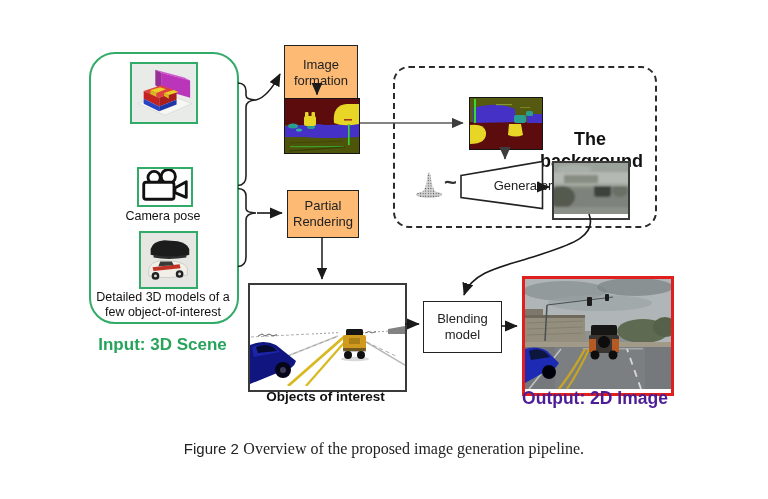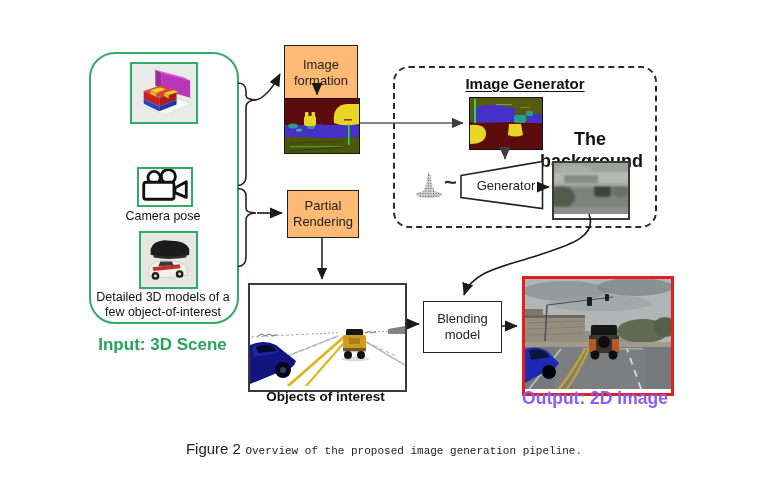--- a/index.html
+++ b/index.html
@@ -26,28 +26,28 @@
   .bg-scene-label{font-size:18px;font-weight:bold;line-height:1.2;color:#111;}
   .tilde{font-size:22px;color:#333;font-weight:bold;}
 
   .img-frame{border:1.5px solid #151515;}
   .img-frame svg{display:block;}
   .scene-frame{border:2px solid #3a3a3a;}
   .objects-frame{border:2px solid #3a3a3a;background:#fff;}
   .output-frame{border:3px solid #e01f1f;}
 
   .objects-label{font-size:13.5px;font-weight:bold;color:#111;}
-  .output-label{font-size:17.5px;font-weight:bold;color:#8b5cf6;}
+  .output-label{font-size:17.5px;font-weight:bold;color:#4c1d95;}
 
   .trap-label{position:absolute;left:8px;top:0;right:0;bottom:0;display:flex;align-items:center;justify-content:center;
               font-size:13px;color:#222;}
 
   .caption{left:0;top:440px;width:768px;text-align:center;color:#222;}
   .caption .fig-label{font-family:"Liberation Sans",sans-serif;font-size:15px;}
-  .caption .fig-text{font-family:Liberation Mono, monospace;font-size:11px;}
+  .caption .fig-text{font-family:Liberation Serif, serif;font-size:16px;}
 
   .overlay{left:0;top:0;width:768px;height:499px;pointer-events:none;z-index:30;}
 </style>
 </head>
 <body>
 
 <div class="figure">
 
   <div class="abs green-panel"></div>
 
@@ -119,21 +119,20 @@
       <rect x="5" y="47" width="54" height="1.2" fill="#3a9e28"></rect>
       <path d="M4,52 L60,48" stroke="#2c3204" stroke-width="0.8" fill="none"></path>
       <path d="M4,44 L58,42" stroke="#3d4406" stroke-width="0.8" fill="none"></path>
     </svg>
   </div>
 
   <div class="abs node ml" style="left:287px;top:190px;width:70px;height:46px;">Partial
 Rendering</div>
 
   <div class="abs dashed-box"></div>
-  <div class="abs center ig-title" style="left:440px;top:75px;width:170px;">Image Generator</div>
 
   <div class="abs img-frame" style="left:469px;top:97px;">
     <svg width="72" height="51" viewBox="0 0 72 51">
       <rect x="0" y="0" width="72" height="51" fill="#565a10"></rect>
       <rect x="0" y="24" width="72" height="27" fill="#5c0c0c"></rect>
       <path d="M3,10 Q28,3 45,11 L46,24 L3,25 Z" fill="#4531c6"></path>
       <rect x="57" y="16" width="15" height="9" fill="#4531c6"></rect>
       <rect x="44" y="17" width="12" height="8" rx="2" fill="#2a9d8f"></rect>
       <rect x="56" y="13" width="7" height="5" rx="1.5" fill="#2a9d8f"></rect>
       <path d="M0,27 Q14,25 16,34 Q17,46 0,46 Z" fill="#e7d626"></path>
@@ -155,21 +154,21 @@
         </pattern>
       </defs>
       <ellipse cx="15" cy="25.5" rx="13" ry="3.2" fill="#c9c9c9"></ellipse>
       <ellipse cx="15" cy="25.5" rx="13" ry="3.2" fill="url(#stip)"></ellipse>
       <path d="M2,26 Q11,25 12.5,13 Q13.5,3.5 15,3.5 Q16.5,3.5 17.5,13 Q19,25 28,26 Z" fill="#d6d6d6"></path>
       <path d="M2,26 Q11,25 12.5,13 Q13.5,3.5 15,3.5 Q16.5,3.5 17.5,13 Q19,25 28,26 Z" fill="url(#stip)"></path>
     </svg>
   </div>
   <div class="abs tilde" style="left:444px;top:170px;">~</div>
 
-  <div class="abs" style="left:460px;top:160px;width:84px;height:50px;">
+  <div class="abs" style="left:460px;top:160px;width:84px;height:50px;padding-left:34px;">
     <svg width="84" height="50" viewBox="0 0 84 50" style="position:absolute;left:0;top:0;">
       <polygon points="1,15.5 82.5,1.5 82.5,48.5 1,37.5" fill="#fff" stroke="#222" stroke-width="1.6"></polygon>
     </svg>
     <span class="trap-label">Generator</span>
   </div>
 
   <div class="abs scene-frame" style="left:552px;top:161px;">
     <svg width="74" height="51" viewBox="0 0 74 51">
       <defs>
           <filter id="blur1">

